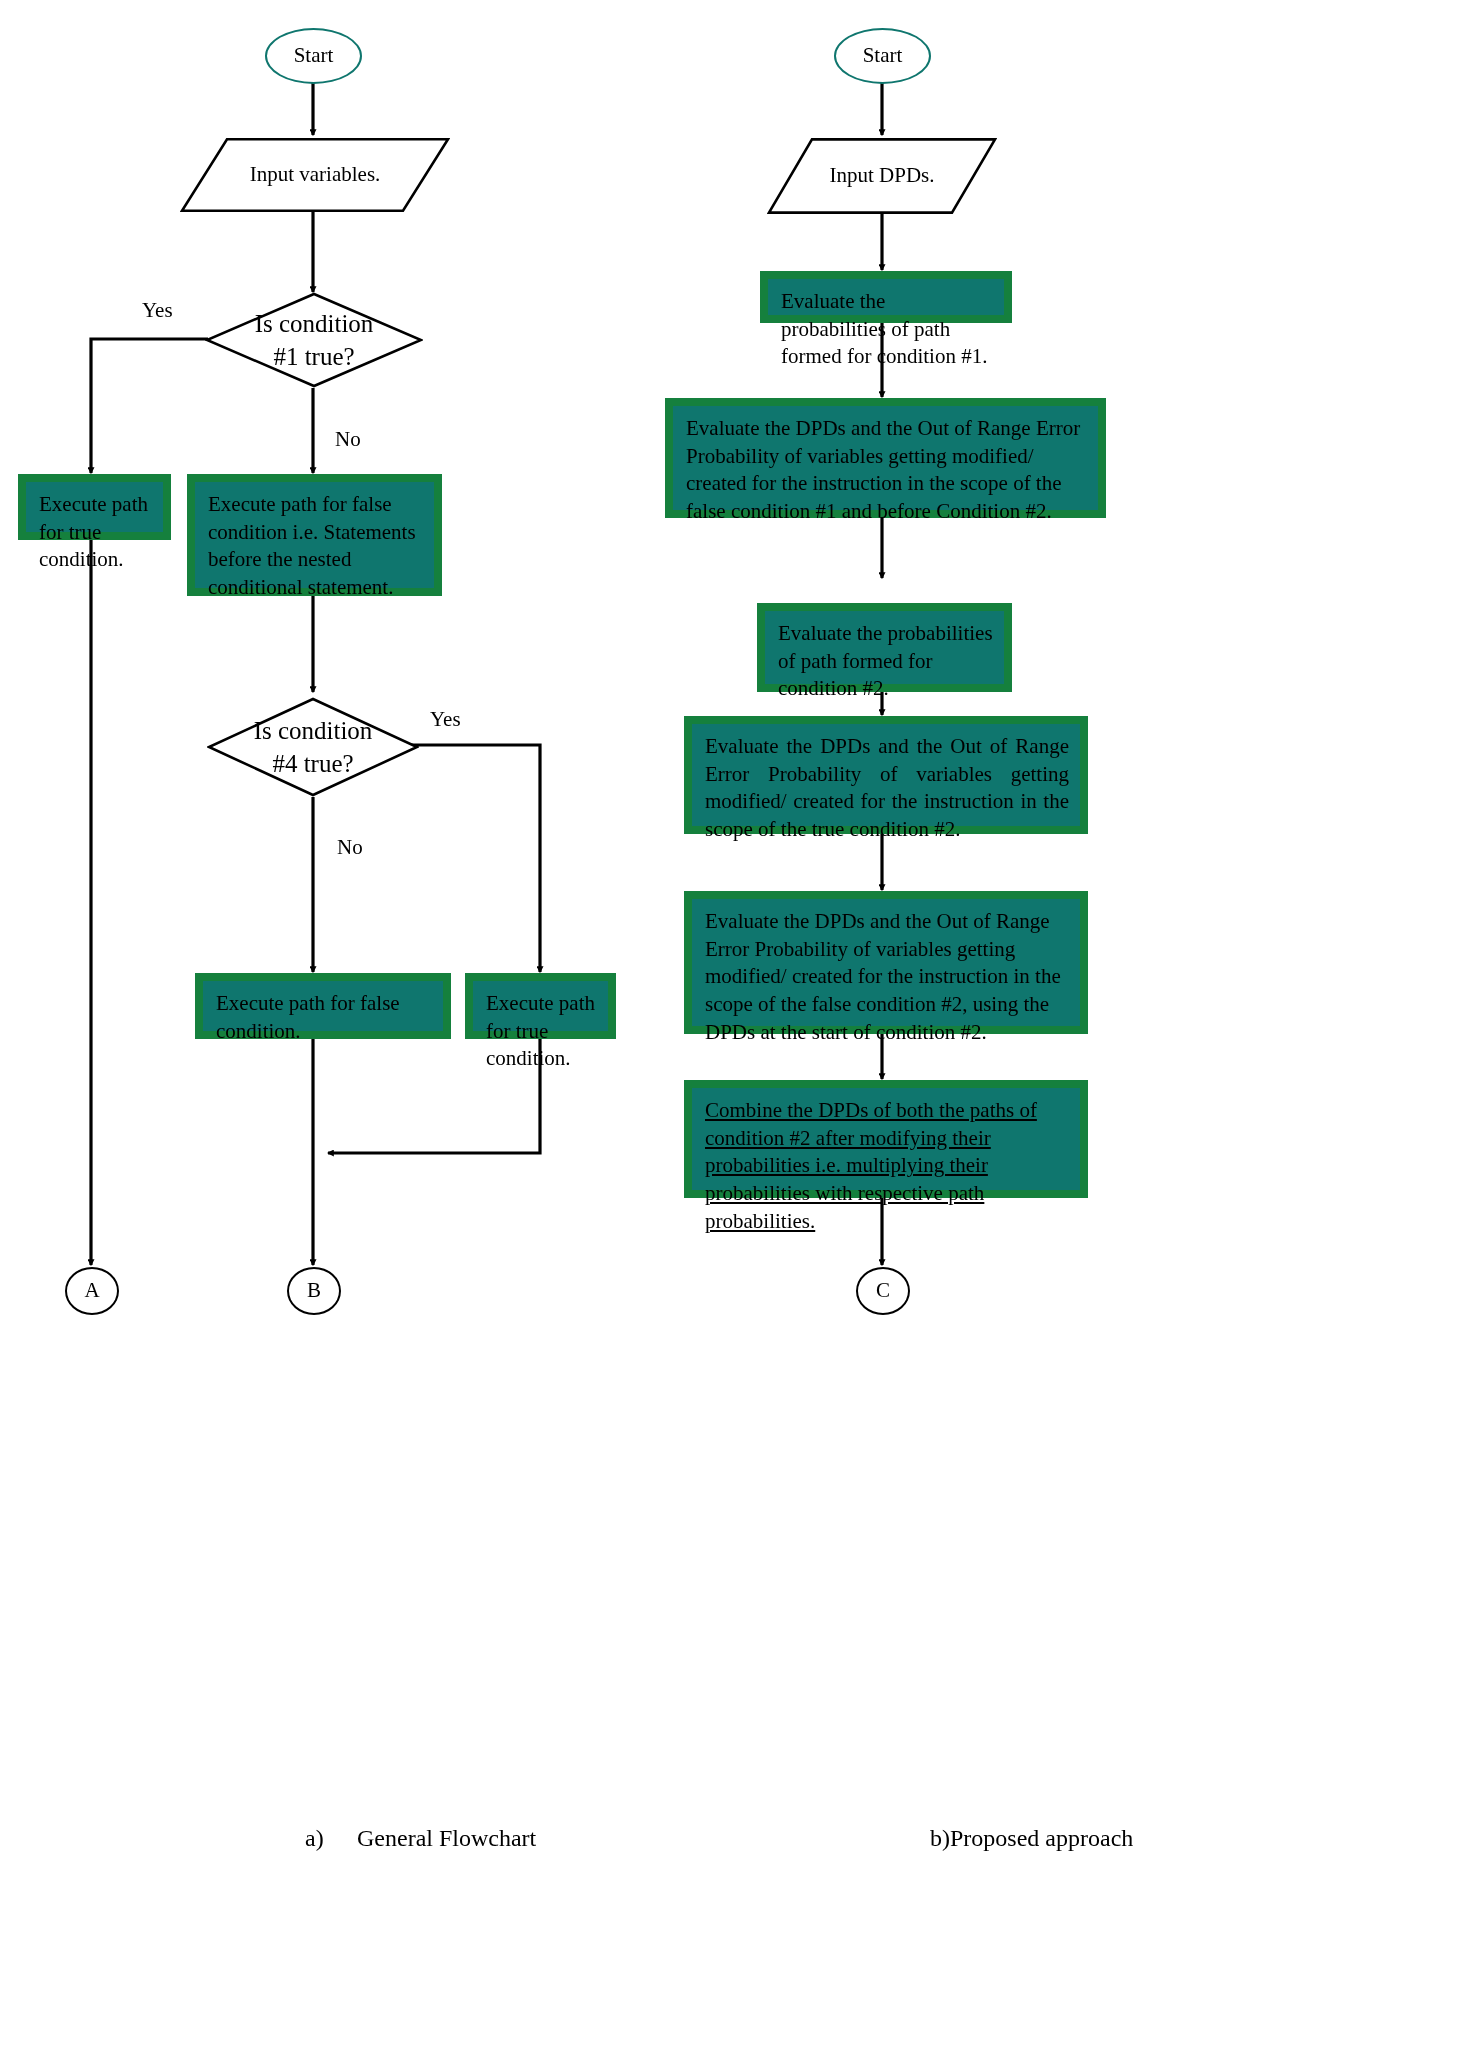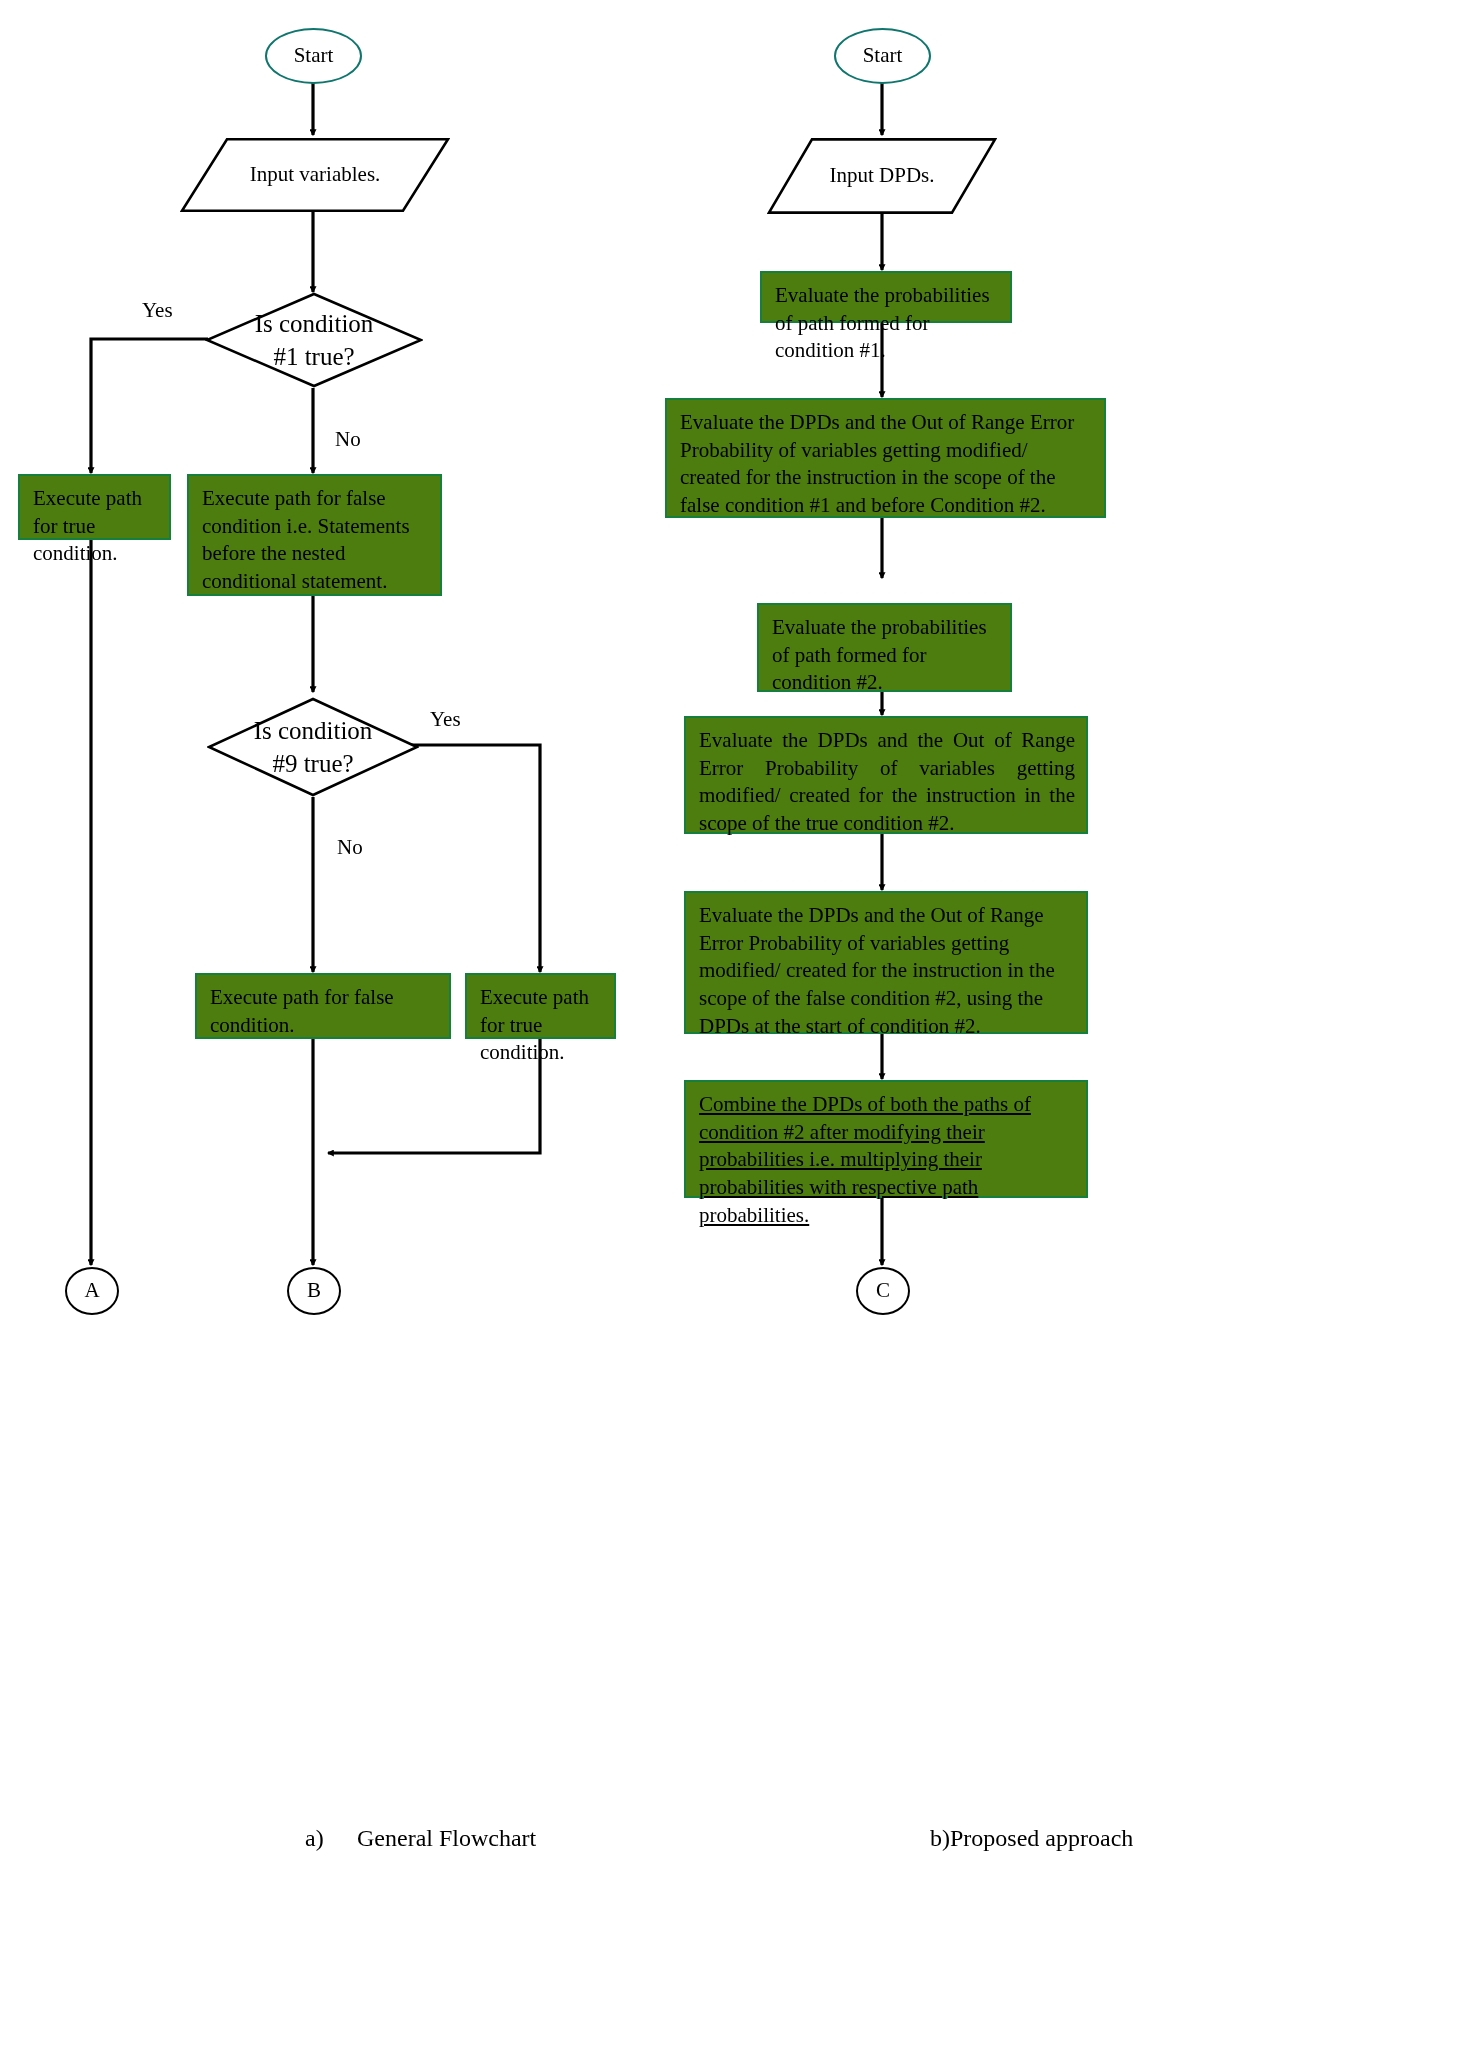--- a/index.html
+++ b/index.html
@@ -56,22 +56,22 @@
     background: #ffffff;
     justify-content: center;
     text-align: center;
   }
   .connector .txt {
     text-align: center;
     font-size: 21px;
   }
   
   .process {
-    border: 2px solid #15803d;
-    background: #4d7c0f;
+    border: 8px solid #15803d;
+    background: #0f766e;
     align-items: flex-start;
     padding: 9px 11px 9px 13px;
   }
   .process .txt {
     text-align: left;
     font-size: 21px;
   }
   .process.justified .txt {
     text-align: justify;
     text-justify: inter-word;
@@ -213,21 +213,21 @@
   <div class="node process" style="left:187px; top:474px; width:255px; height:122px;">
     <span class="txt">Execute path for false condition i.e. Statements before the nested conditional statement.</span>
   </div>
 
   <div class="node decision" style="left:207px; top:697px; width:212px; height:100px;">
     <svg class="shape" viewBox="0 0 212 100" preserveAspectRatio="none">
       <polygon points="106,2 210,50 106,98 2,50" fill="#ffffff" stroke="#000000" stroke-width="2.6" vector-effect="non-scaling-stroke"></polygon>
     </svg>
     <span class="txt">
       <span>Is condition</span><br>
-      <span>#9 true?</span>
+      <span>#4 true?</span>
     </span>
   </div>
 
   <div class="edge-label" style="left:430px; top:707px;">Yes</div>
 
   <div class="edge-label" style="left:337px; top:835px;">No</div>
 
   <div class="node process" style="left:195px; top:973px; width:256px; height:66px;">
     <span class="txt">Execute path for false condition.</span>
   </div>

